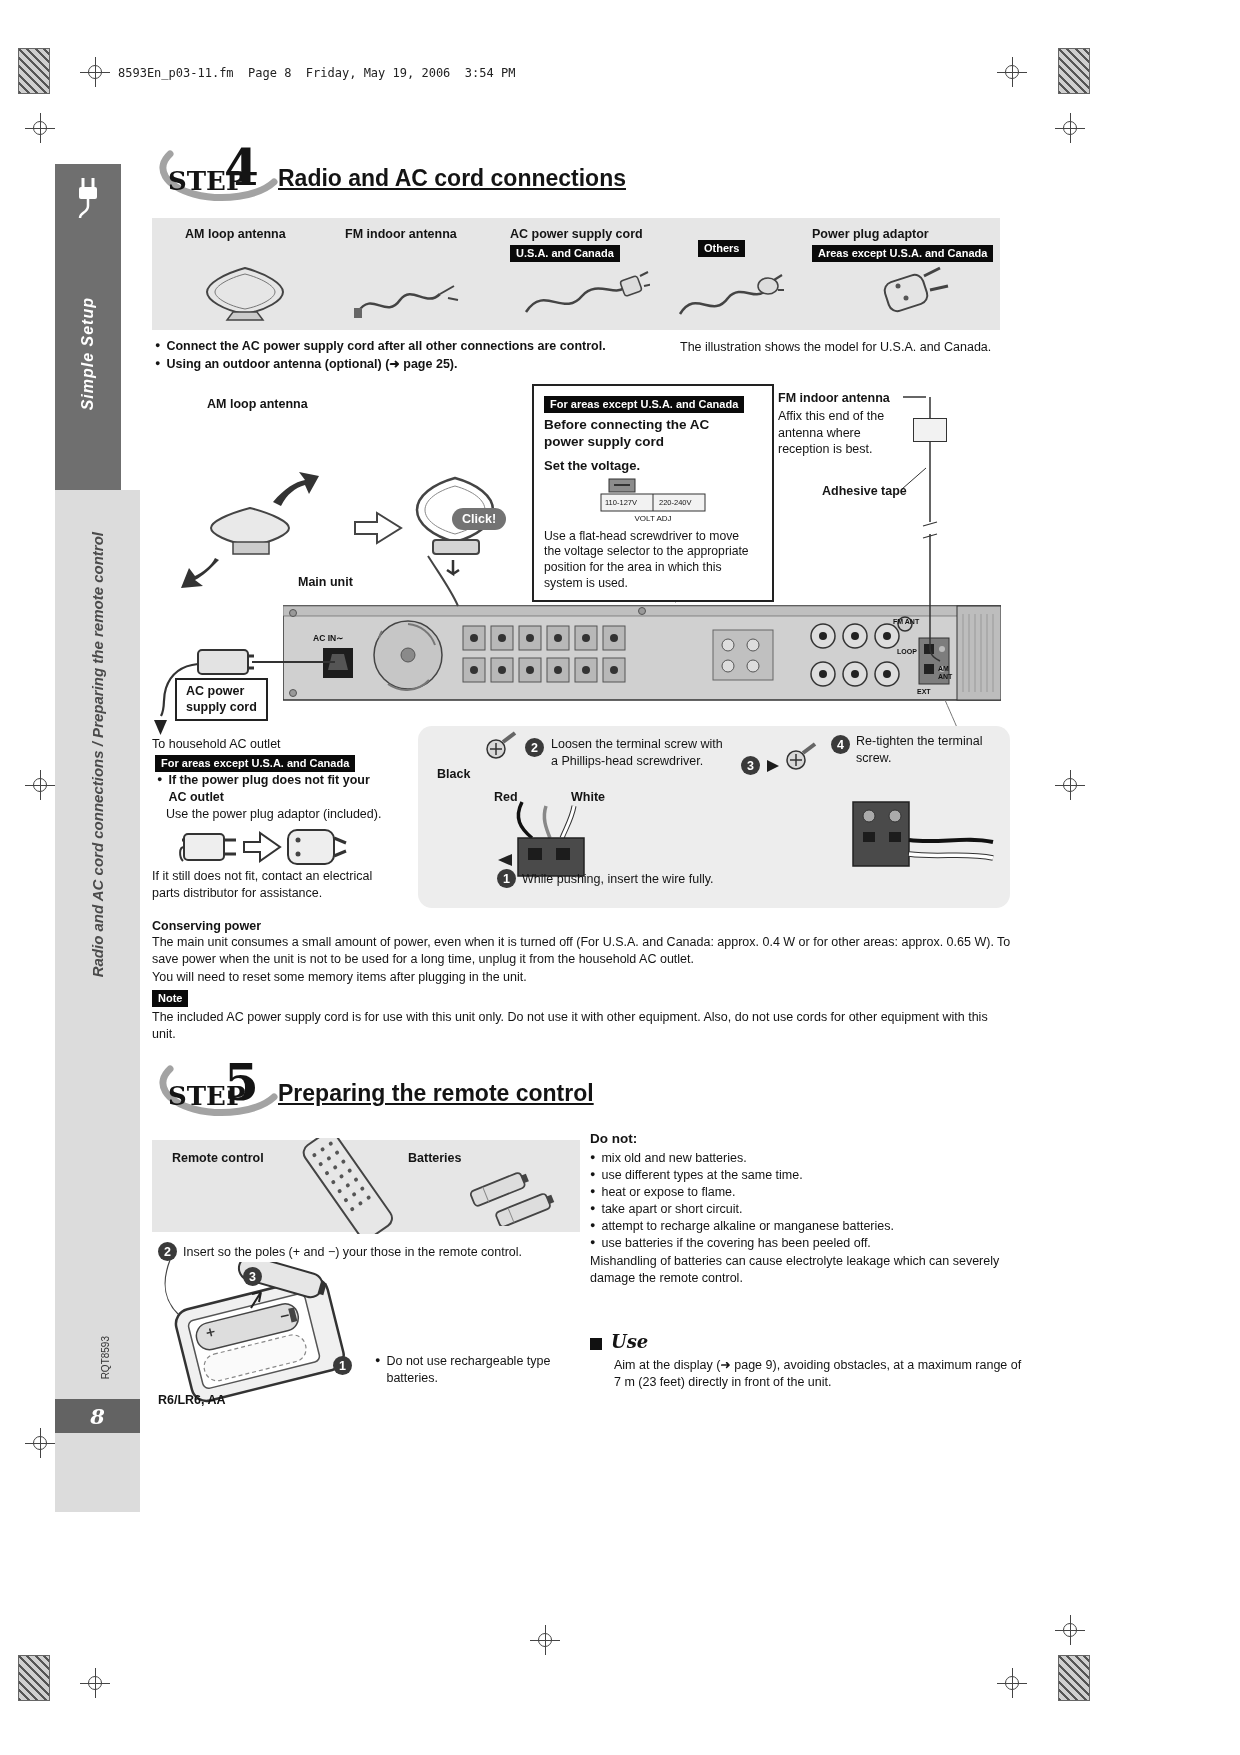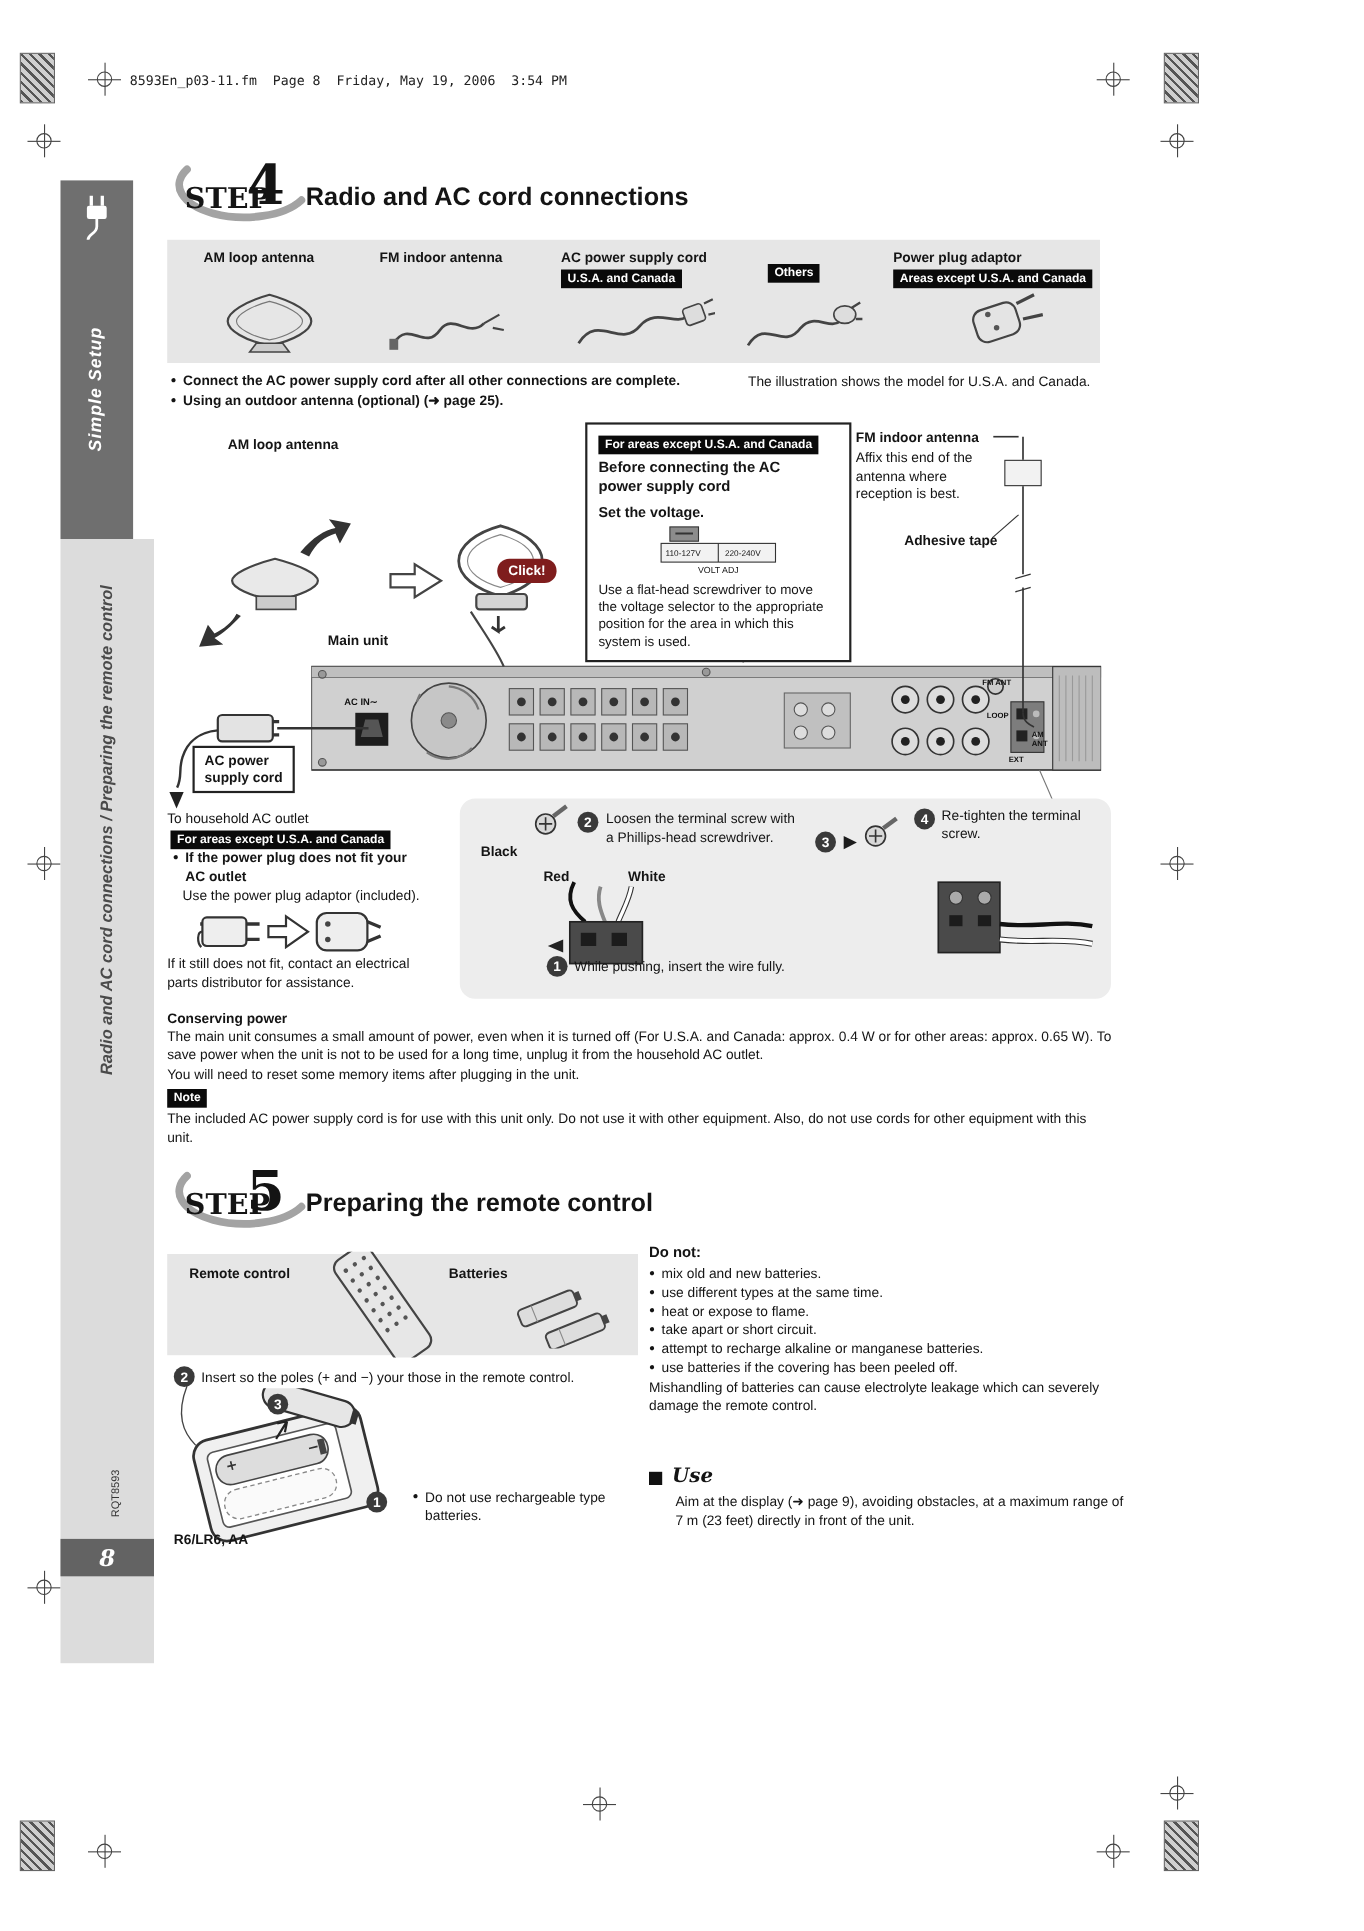--- a/index.html
+++ b/index.html
@@ -22,21 +22,21 @@
   .bullet{display:flex;}
   .bullet::before{content:"●";font-size:9px;margin-right:6px;position:relative;top:2px;}
   .cross{position:absolute;width:22px;height:22px;}
   .cross::before{content:"";position:absolute;left:50%;top:-4px;bottom:-4px;width:1px;background:#444;}
   .cross::after{content:"";position:absolute;top:50%;left:-4px;right:-4px;height:1px;background:#444;}
   .cross .ring{position:absolute;inset:4px;border:1px solid #444;border-radius:50%;}
   .hatch{position:absolute;width:30px;height:44px;
          background:repeating-linear-gradient(45deg,#555 0 2px,#cfcfcf 2px 6px);border:1px solid #666;}
   .stepword{font-family:"DejaVu Serif",serif;font-weight:bold;font-size:26px;}
   .stepnum{font-family:"DejaVu Serif",serif;font-weight:bold;font-size:50px;line-height:1;}
-  .steptitle{font-size:23px;font-weight:bold;}
+  .steptitle{font-size:23px;font-weight:bold;text-decoration:underline;}
   .whitebox{background:#fff;border:2px solid #222;}
   .tinylabel{font-size:7px;line-height:1.1;font-weight:bold;color:#111;}
   .roundbox{background:#ededed;border-radius:14px;}
 </style>
 </head>
 <body>
 
 <div class="page">
 
   <div class="hatch" style="left:18px;top:48px"></div>
@@ -142,21 +142,21 @@
     <ellipse cx="96" cy="24" rx="10" ry="8" fill="#ddd" stroke="#444" stroke-width="1.5"></ellipse>
     <path d="M102,18 l8,-5 M106,28 l9,0" stroke="#444" stroke-width="2.2"></path>
   </svg>
   <svg class="abs" style="left:858px;top:260px" width="110" height="64" viewBox="0 0 110 64">
     <rect x="28" y="18" width="40" height="30" rx="9" fill="#e4e4e4" stroke="#444" stroke-width="2" transform="rotate(-18 48 33)"></rect>
     <path d="M66,16 l16,-8 M72,30 l18,-4" stroke="#444" stroke-width="3"></path>
     <circle cx="40" cy="26" r="2.5" fill="#555"></circle>
       <circle cx="48" cy="38" r="2.5" fill="#555"></circle>
   </svg>
 
-  <div class="abs b fs12 bullet" style="left:155px;top:338px">Connect the AC power supply cord after all other connections are complete.</div>
+  <div class="abs b fs12 bullet" style="left:155px;top:338px">Connect the AC power supply cord after all other connections are control.</div>
   <div class="abs b fs12 bullet" style="left:155px;top:356px">Using an outdoor antenna (optional) (➜ page 25).</div>
   <div class="abs fs12" style="left:680px;top:339px">The illustration shows the model for U.S.A. and Canada.</div>
 
   <svg class="abs" style="left:283px;top:600px" width="718" height="104" viewBox="0 0 718 104">
     <rect x="0" y="6" width="718" height="94" fill="#d0d0d0" stroke="#333" stroke-width="1.5"></rect>
     <rect x="0" y="6" width="718" height="10" fill="#bfbfbf" stroke="#555" stroke-width="0.6"></rect>
     <circle cx="10" cy="13" r="3.5" fill="#999" stroke="#555"></circle>
       <circle cx="359" cy="11" r="3.5" fill="#999" stroke="#555"></circle>
     <circle cx="708" cy="13" r="3.5" fill="#999" stroke="#555"></circle>
       <circle cx="10" cy="93" r="3.5" fill="#999" stroke="#555"></circle>
@@ -255,21 +255,21 @@
     <rect x="78" y="74" width="36" height="12" fill="#ccc" stroke="#444" stroke-width="1.5"></rect>
     <path d="M118,34 C130,20 140,14 150,12 l-6,-8 20,4 -10,18 -4,-9 C140,20 132,26 126,38 Z" fill="#333"></path>
     <path d="M64,92 C54,102 48,108 40,112 l8,6 -22,2 8,-20 6,8 C48,104 56,98 60,90 Z" fill="#333"></path>
     <path d="M200,54 h22 v-9 l24,15 -24,15 v-9 h-22 z" fill="#fff" stroke="#444" stroke-width="2"></path>
     <path d="M300,10 C322,16 338,28 338,42 C338,56 322,68 300,74 C278,68 262,56 262,42 C262,28 278,16 300,10 Z" fill="none" stroke="#444" stroke-width="2.5"></path>
     <path d="M300,18 C318,23 330,32 330,42 C330,52 318,61 300,66 C282,61 270,52 270,42 C270,32 282,23 300,18 Z" fill="none" stroke="#888" stroke-width="1"></path>
     <rect x="278" y="72" width="46" height="14" rx="3" fill="#d5d5d5" stroke="#444" stroke-width="2"></rect>
     <path d="M298,92 v14 l-6,-4 M298,106 l6,-4" stroke="#333" stroke-width="2.5" fill="none"></path>
   </svg>
 
-  <div class="abs" style="left:452px;top:508px;background:#7f1d1d;color:#fff;font-weight:bold;font-size:12.5px;padding:4px 10px;border-radius:11px">Click!</div>
+  <div class="abs" style="left:452px;top:508px;background:#737373;color:#fff;font-weight:bold;font-size:12.5px;padding:4px 10px;border-radius:11px">Click!</div>
   <div class="abs b fs12" style="left:298px;top:574px">Main unit</div>
 
   <div class="abs whitebox" style="left:532px;top:384px;width:242px;padding:8px 10px;box-sizing:border-box">
     <span class="badge">For areas except U.S.A. and Canada</span>
     <div class="b pre" style="font-size:13.5px;line-height:1.25;margin-top:4px">Before connecting the AC
 power supply cord</div>
     <div class="b" style="font-size:13px;margin-top:7px">Set the voltage.</div>
     <div style="position:relative;width:120px;height:50px;margin:4px auto 2px">
       <svg width="120" height="50" viewBox="0 0 120 50">
         <rect x="16" y="2" width="26" height="13" fill="#8c8c8c" stroke="#333"></rect>

